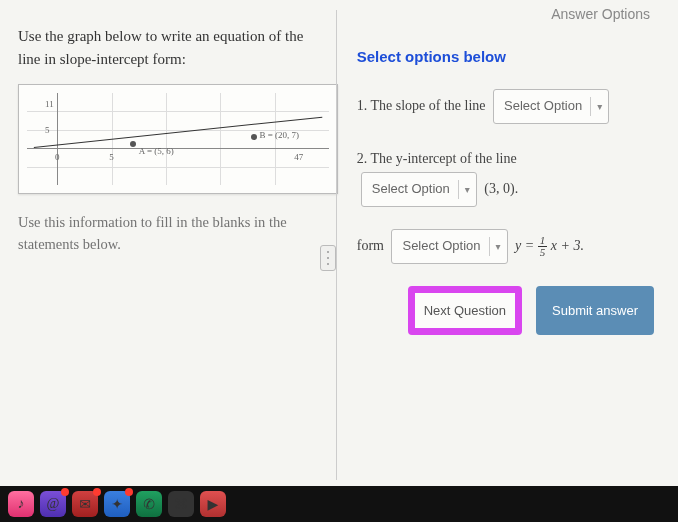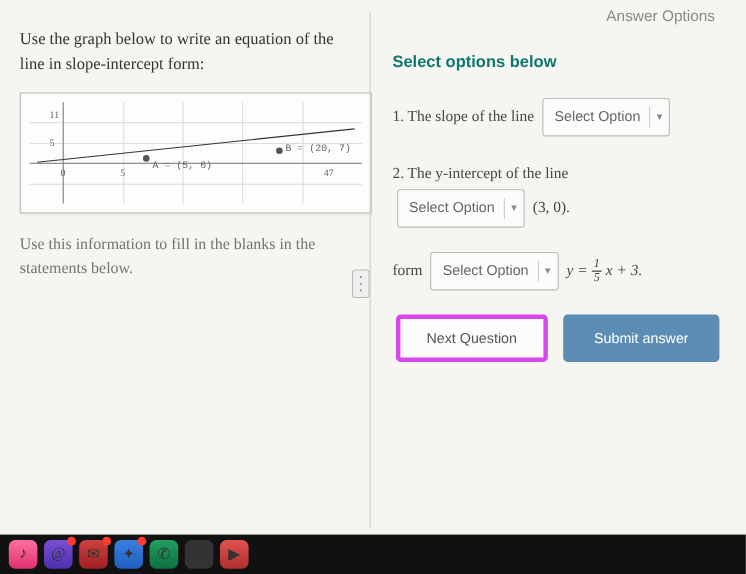--- a/index.html
+++ b/index.html
@@ -63,21 +63,21 @@
   .line {
     position:absolute;
     left: 2%; right: 2%;
     top: 50%;
     height: 1px;
     background: #333;
     transform-origin: left center;
     transform: rotate(-6deg) translateY(8px);
   }
   .pt { position:absolute; width:6px; height:6px; background:#555; border-radius:50%; transform:translate(-50%,-50%); }
-  .pt-label { position:absolute; font-size:9px; color:#666; font-family: Liberation Mono, monospace; white-space:nowrap; }
+  .pt-label { position:absolute; font-size:9px; color:#666; font-family: Liberation Serif, serif; white-space:nowrap; }
   .ytick { position:absolute; left:6%; font-size:9px; color:#666; transform:translateY(-50%);}
   .xtick { position:absolute; top:64%; font-size:9px; color:#666; transform:translateX(-50%);}
   .prompt2 {
     font-size: 14.5px;
     line-height: 1.5;
     color: #737373;
     margin-top: 18px;
   }
   .drag-handle {
     position: absolute;
@@ -91,21 +91,21 @@
     display:flex;
     flex-direction:column;
     justify-content:space-around;
     align-items:center;
     padding:3px 0;
   }
   .drag-handle span{width:2px;height:2px;background:#999;border-radius:50%;}
   .right-heading {
     font-size: 15px;
     font-weight: bold;
-    color: #0f766e;
+    color: #1d4ed8;
     font-family: Arial, sans-serif;
     margin: 28px 0 24px 0;
   }
   .qline {
     font-size: 14px;
     color: #444;
     margin-bottom: 22px;
     line-height: 1.9;
   }
   .select-box {
@@ -130,25 +130,25 @@
   }
   .math { font-style: italic; font-family: Georgia, serif; }
   .btn-row {
     margin-top: 18px;
     display:flex;
     gap:14px;
     justify-content:flex-end;
     padding-right:10px;
   }
   .btn {
-    padding: 10px 24px;
+    padding: 10px 9px;
     font-size: 13px;
     font-family: Arial, sans-serif;
     border-radius: 4px;
-    border: 4px solid #d946ef;
+    border: 7px solid #d946ef;
     background: #fcfcfa;
     color:#555;
   }
   .btn.primary {
     background: #5b8db5;
     color: #fff;
     border-color:#5b8db5;
   }
   .dock {
     position:absolute;

